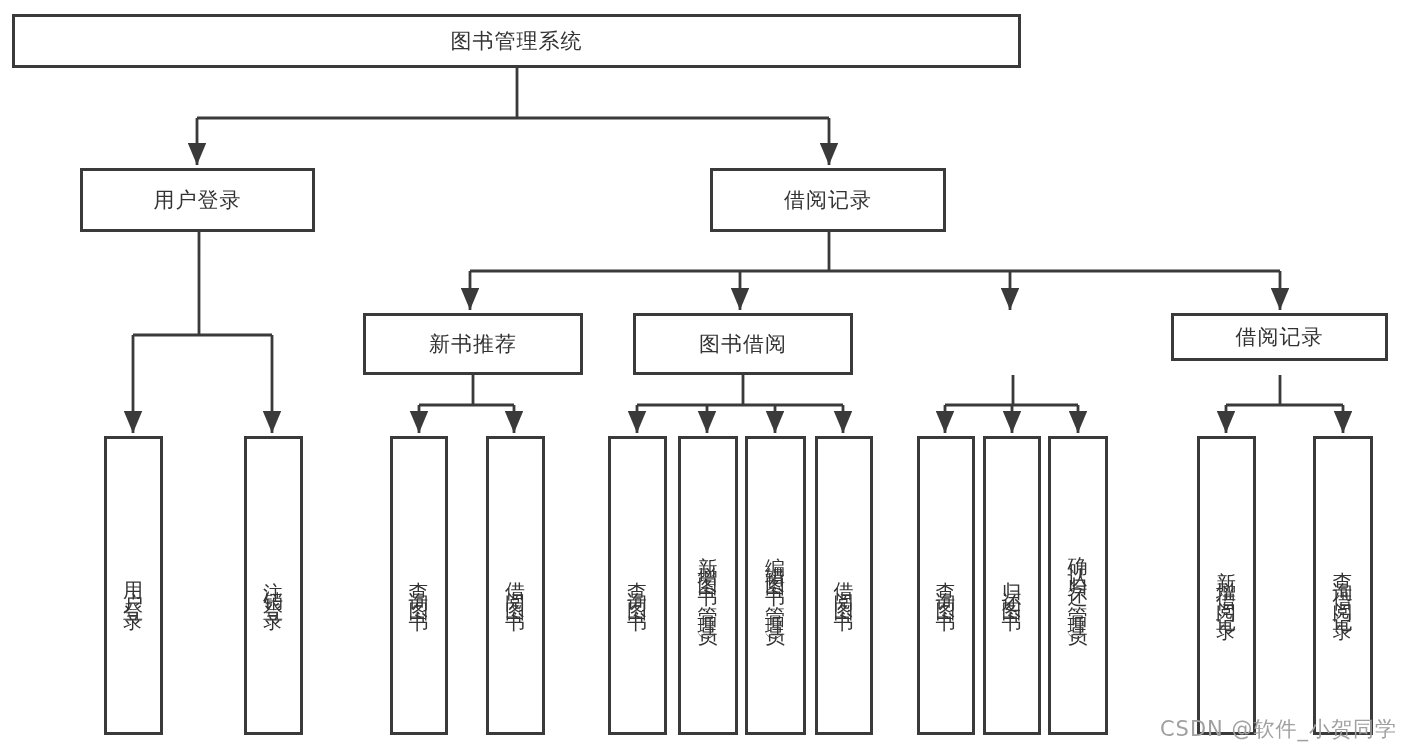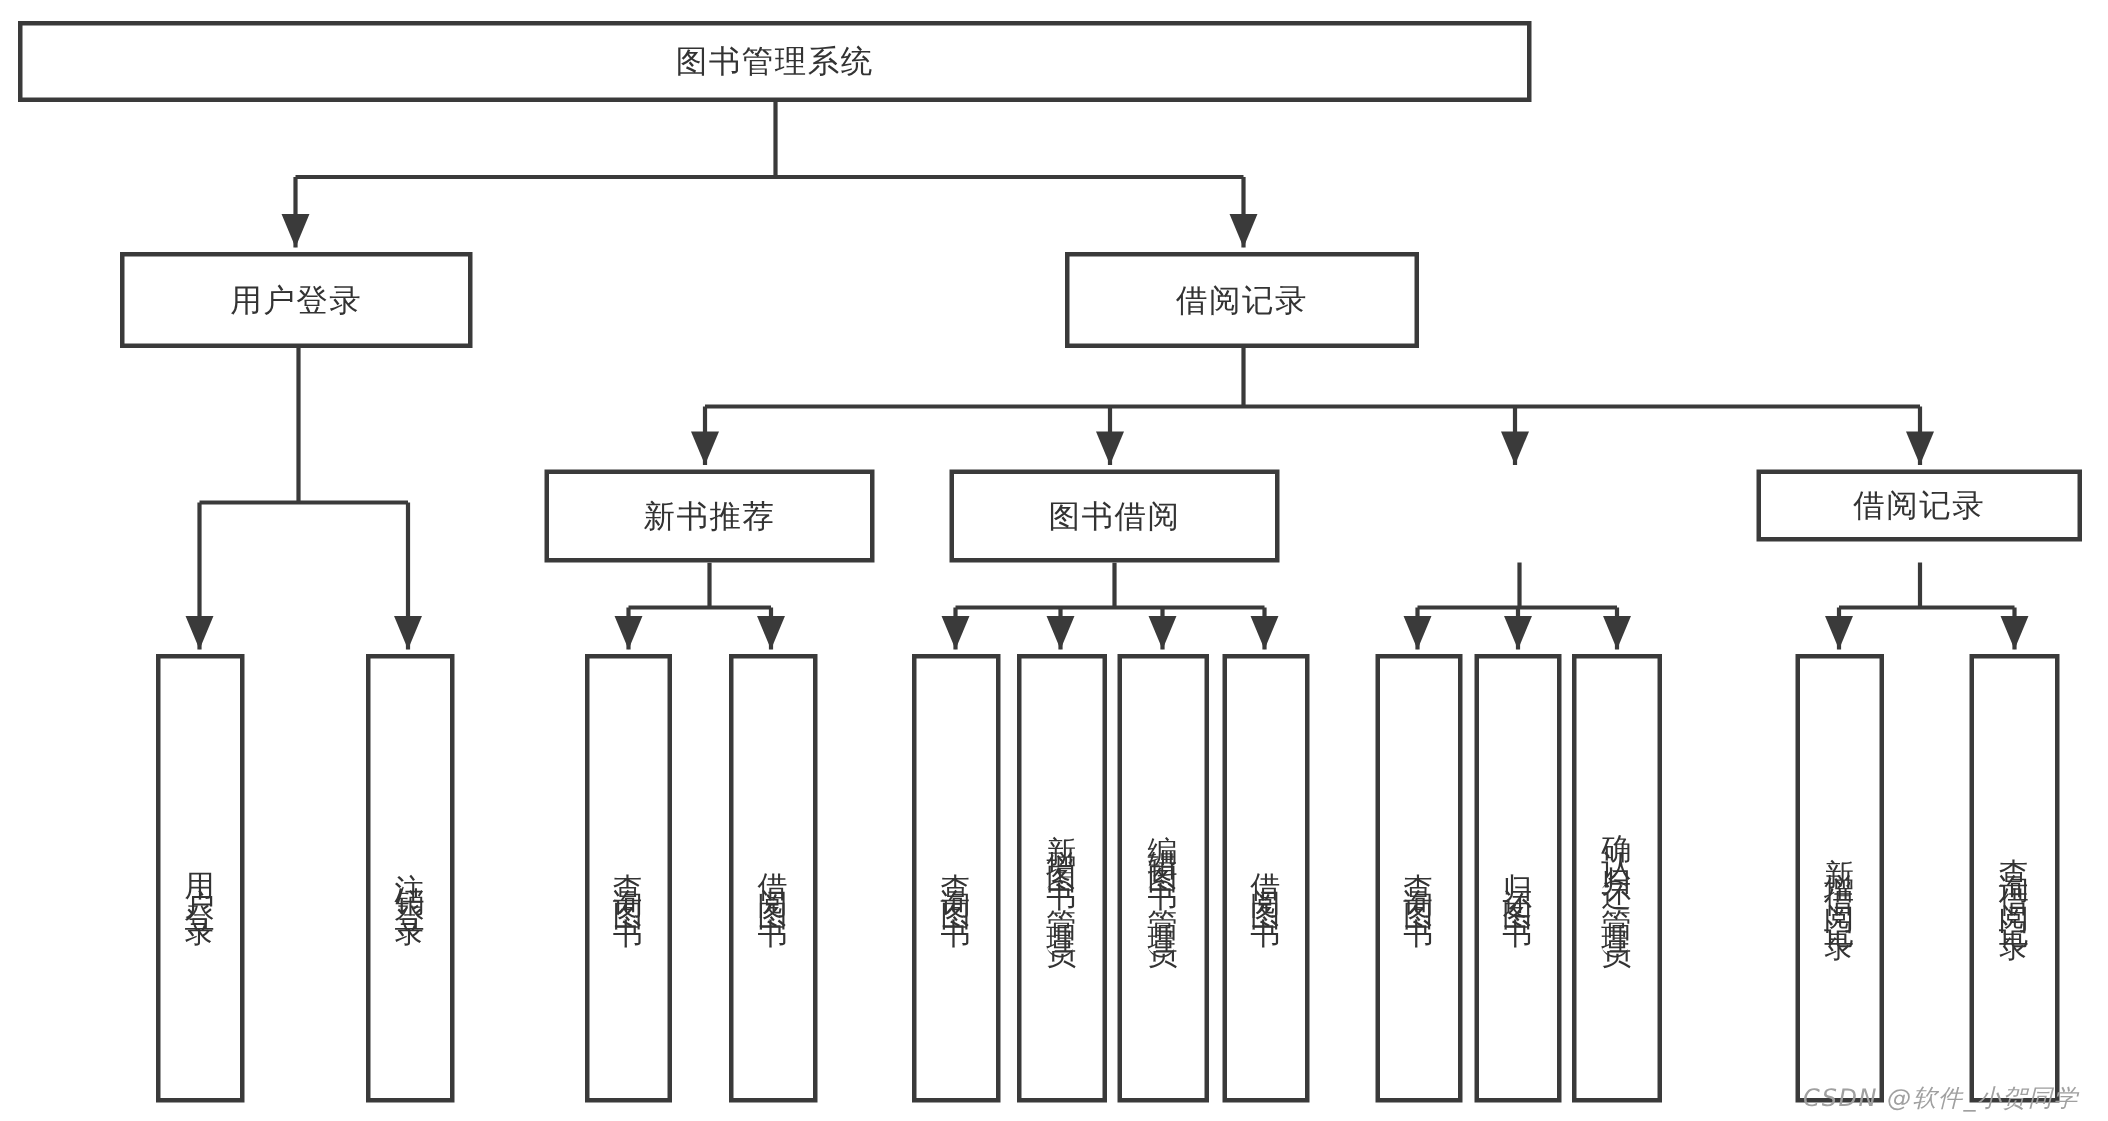--- a/index.html
+++ b/index.html
@@ -37,26 +37,25 @@
   }
   .vbox .vtext {
     writing-mode: vertical-rl;
     text-orientation: mixed;
     letter-spacing: 10px;
     line-height: 1.1;
     white-space: nowrap;
   }
   .watermark {
     position: absolute;
-    right: 19px;
+    right: 8px;
     bottom: 4px;
     color: #a0a0a0;
-    font-size: 16px;
+    font-size: 21px;
     letter-spacing: 1px;
-    font-style: italic;
   }
 </style>
 </head>
 <body>
 
 <div class="stage">
 
   <svg class="connectors" width="1405" height="747" viewBox="0 0 1405 747" xmlns="http://www.w3.org/2000/svg">
     <defs>
       <marker id="arrow" viewBox="0 0 12 10" refX="12" refY="5" markerWidth="8" markerHeight="6.7" orient="auto" markerUnits="strokeWidth">

